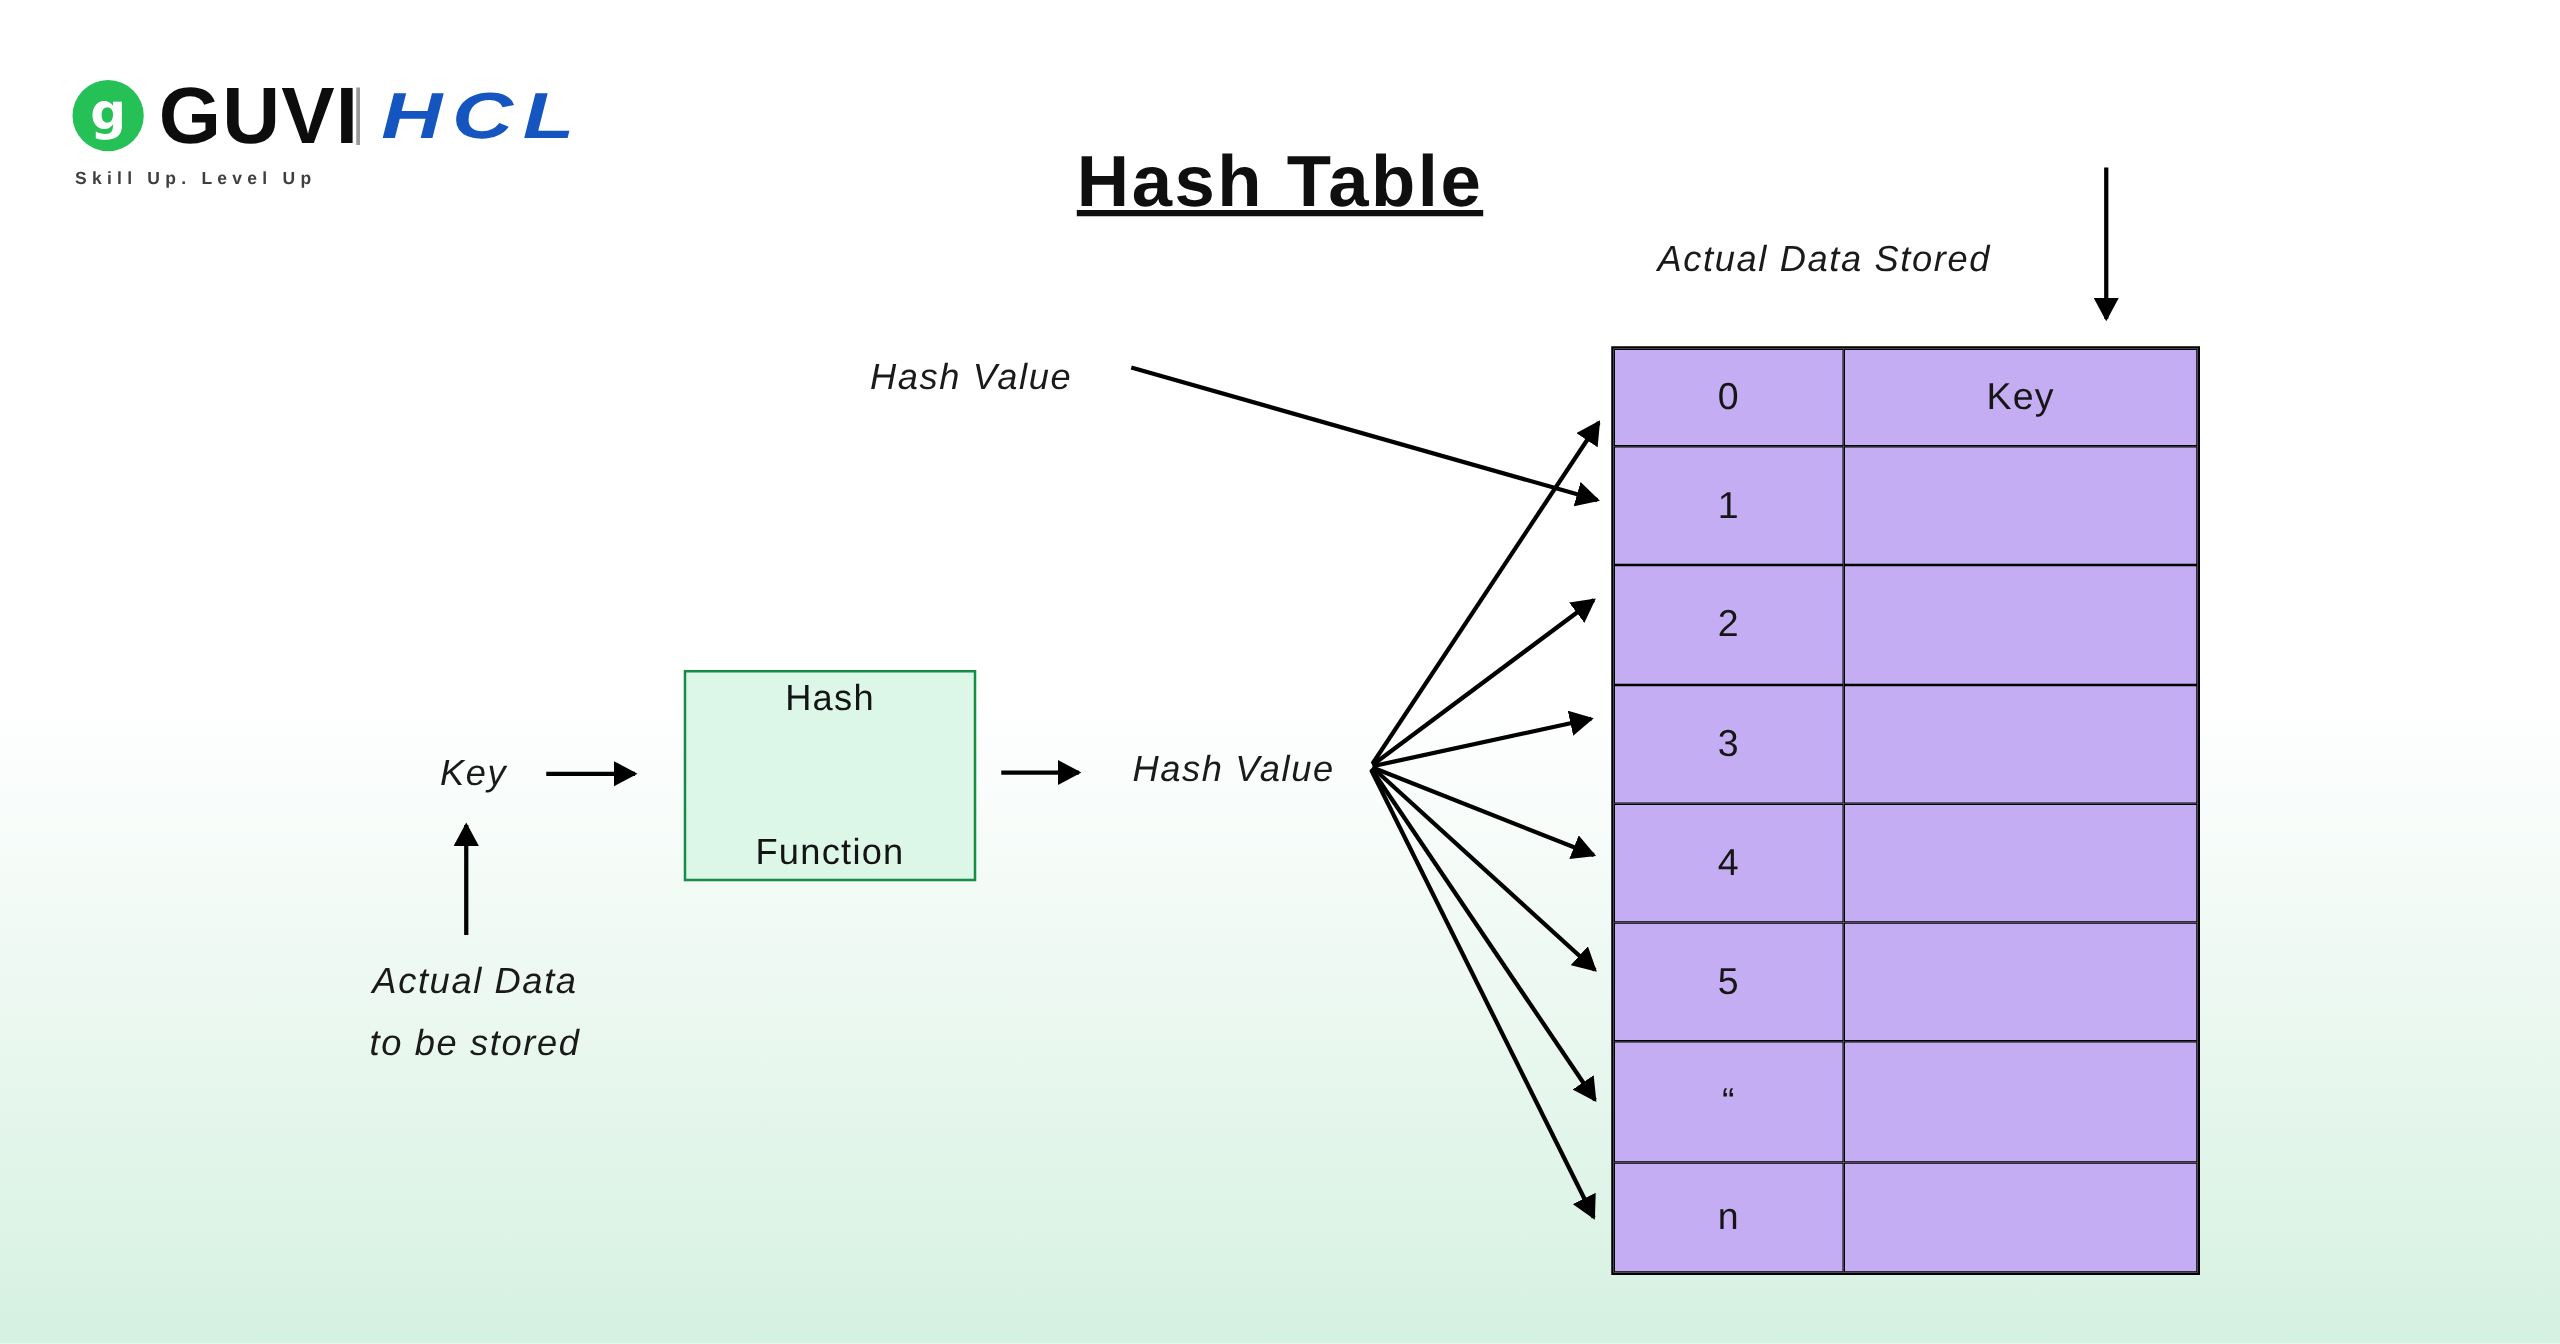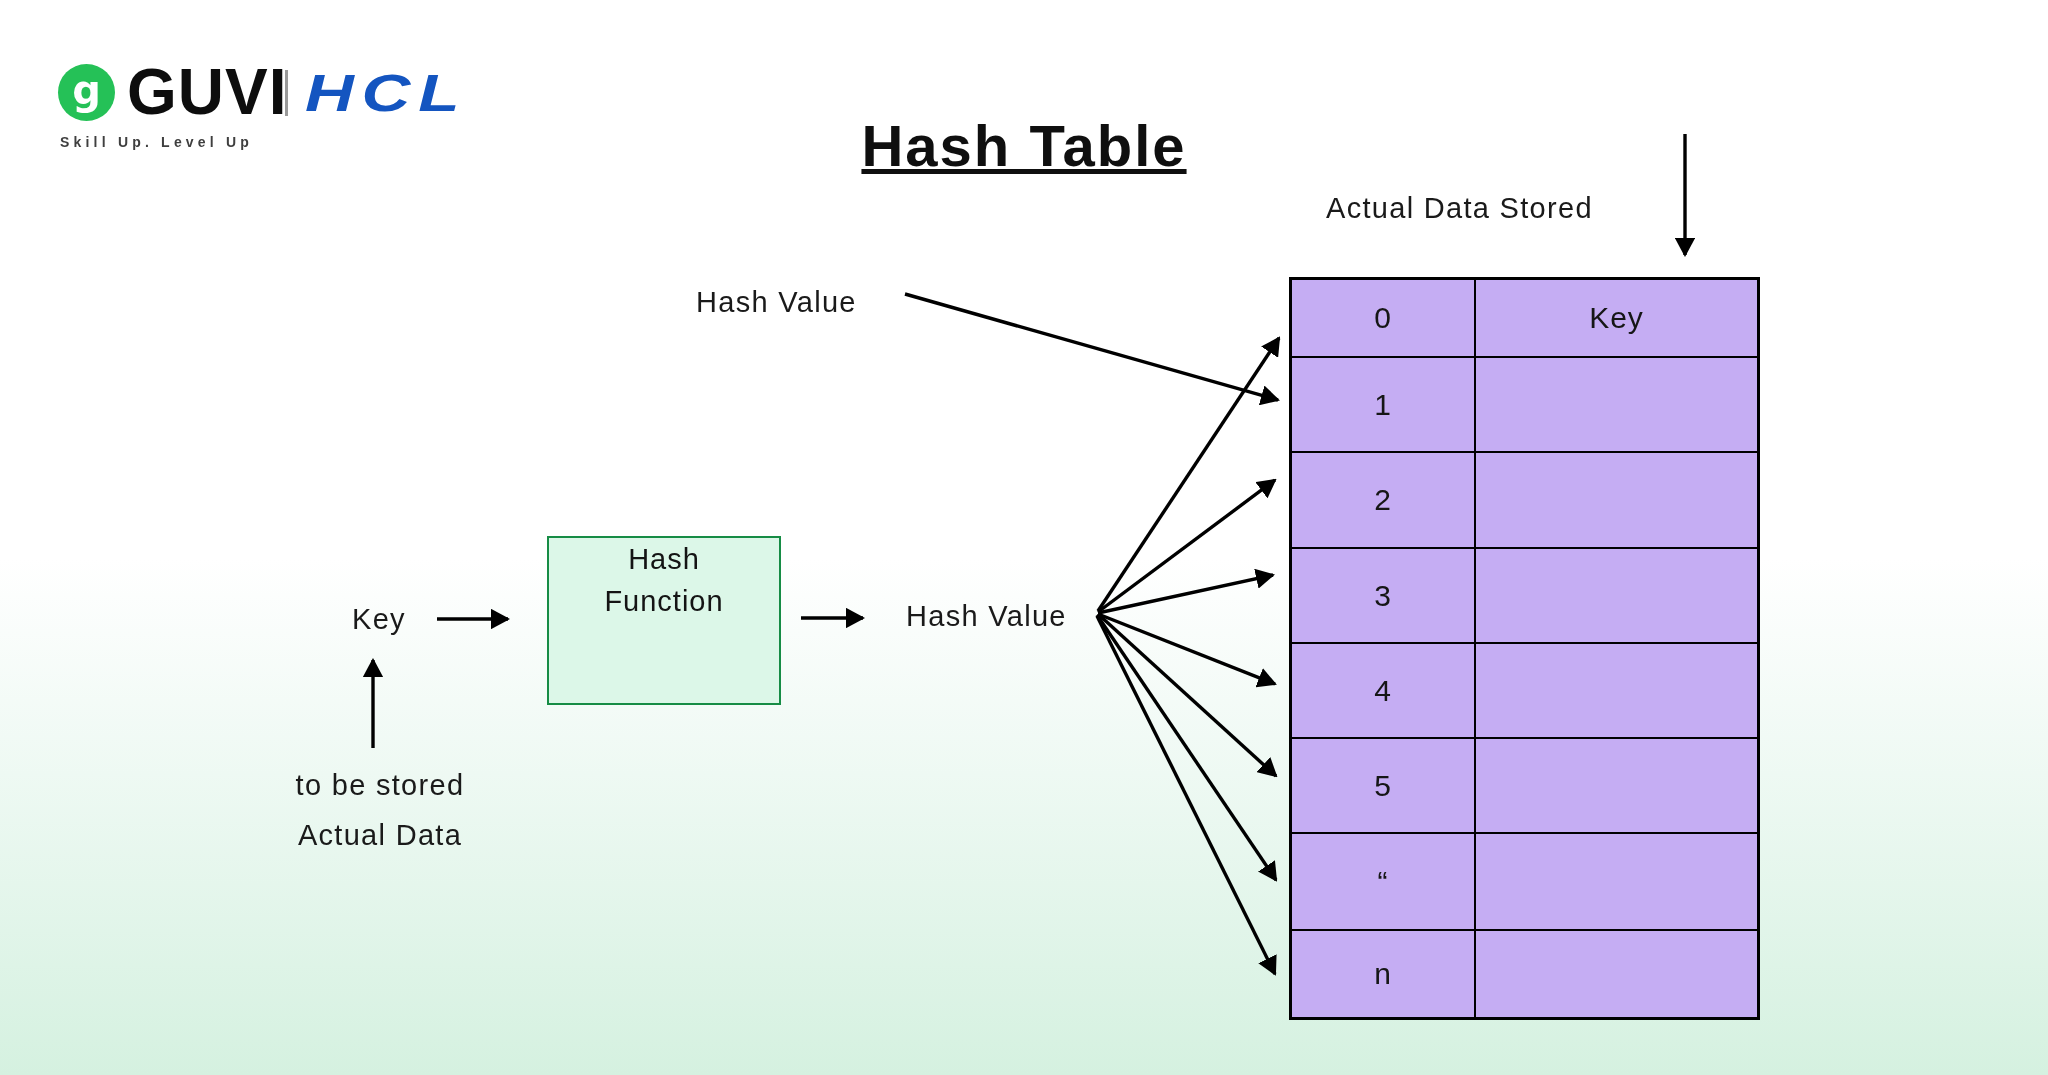--- a/index.html
+++ b/index.html
@@ -16,30 +16,30 @@
     font-family:"DejaVu Sans",sans-serif;margin-top:-6px;}
   .logo-guvi{left:127px;top:63px;font-size:64px;font-weight:bold;letter-spacing:1px;color:#0d0d0d;line-height:58px;}
   .logo-divider{left:285px;top:70px;width:3px;height:46px;background:#9a9a9a;}
   .logo-hcl{left:305px;top:66px;font-size:52px;font-weight:bold;font-style:italic;
     letter-spacing:6px;color:#1455c0;line-height:54px;transform:scaleX(1.3);transform-origin:left center;}
   .logo-tagline{left:60px;top:134px;font-size:14px;font-weight:bold;letter-spacing:4.2px;color:#3f3f3f;}
   
   .page-title{left:0;top:112px;width:2048px;text-align:center;font-size:58px;
     font-weight:bold;letter-spacing:2px;color:#0f0f0f;text-decoration:underline;}
   
-  .lbl{font-size:29px;letter-spacing:1.3px;color:#1a1a1a;white-space:nowrap;}
+  .lbl{font-size:29px;letter-spacing:1.3px;color:#1a1a1a;white-space:nowrap;font-style:italic;}
   .lbl-actual-stored{left:1326px;top:192px;}
   .lbl-hash-value-top{left:696px;top:286px;}
   .lbl-hash-value-mid{left:906px;top:600px;}
   .lbl-key{left:352px;top:603px;}
   .lbl-actual-data{left:230px;top:760px;width:300px;text-align:center;line-height:50px;white-space:normal;}
   
   .hash-fn-box{left:547px;top:536px;width:234px;height:169px;background:#dcf7e8;
     border:2px solid #168c45;box-sizing:border-box;display:flex;flex-direction:column;
-    align-items:center;justify-content:flex-start;font-size:29px;letter-spacing:1px;line-height:42px;}
+    align-items:center;justify-content:space-between;font-size:29px;letter-spacing:1px;line-height:42px;}
   
   .hash-table{left:1289px;top:277px;display:grid;
     grid-template-columns:184px 283px;
     grid-template-rows:78px 95px 96px 95px 95px 95px 97px 88px;
     border:2px solid #000;}
   .hash-table .cell{background:#c5adf3;border:1px solid #000;box-sizing:border-box;
     display:flex;align-items:center;justify-content:center;font-size:30px;letter-spacing:1px;color:#161616;}
   
   svg.overlay{left:0;top:0;pointer-events:none;}
 </style>
@@ -56,22 +56,22 @@
   <div class="abs logo-hcl">HCL</div>
   <div class="abs logo-tagline">Skill Up. Level Up</div>
 
   <div class="abs page-title">Hash Table</div>
 
   <div class="abs lbl lbl-actual-stored">Actual Data Stored</div>
   <div class="abs lbl lbl-hash-value-top">Hash Value</div>
   <div class="abs lbl lbl-hash-value-mid">Hash Value</div>
   <div class="abs lbl lbl-key">Key</div>
   <div class="abs lbl lbl-actual-data">
+    <div>Actual Data</div>
     <div>to be stored</div>
-    <div>Actual Data</div>
   </div>
 
   <div class="abs hash-fn-box">
     <div>Hash</div>
     <div>Function</div>
   </div>
 
   <div class="abs hash-table">
     <div class="cell">0</div>
     <div class="cell">Key</div>

